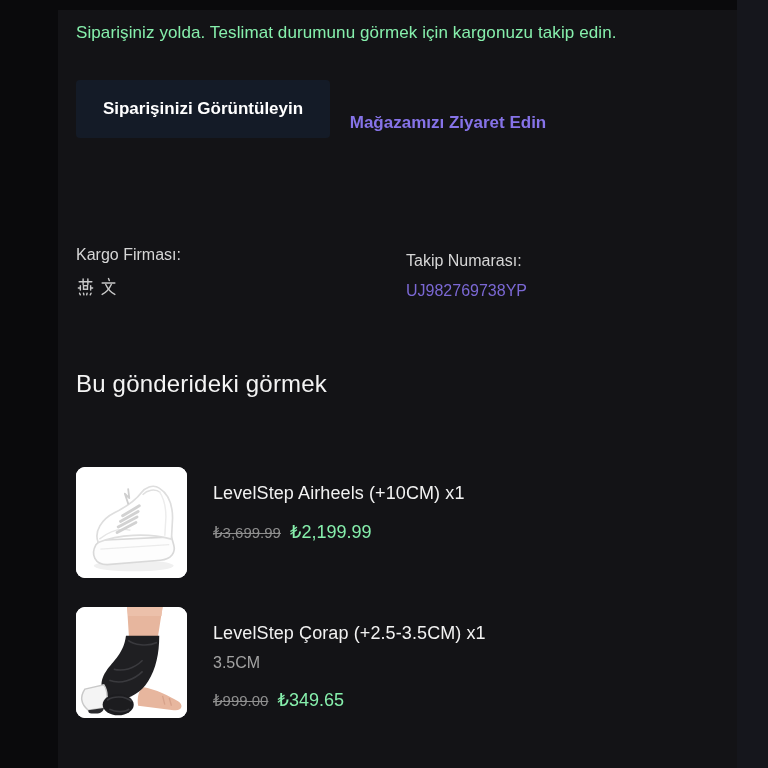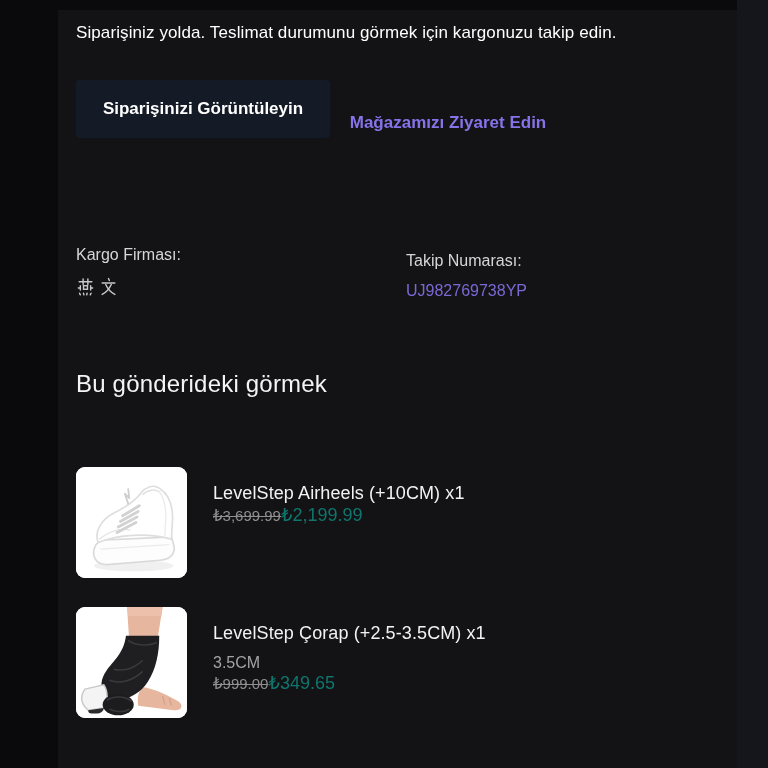--- a/index.html
+++ b/index.html
@@ -22,21 +22,21 @@
     right: 0; top: 0;
     width: 31px; height: 768px;
     background: #15161c;
   }
   .message {
     position: absolute;
     left: 76px; top: 21px;
     width: 600px;
     font-size: 17px;
     line-height: 24px;
-    color: #ffffff;
+    color: #86efac;
     letter-spacing: 0.1px;
   }
   .btn-primary {
     position: absolute;
     left: 76px; top: 80px;
     width: 254px; height: 58px;
     background: #141b27;
     border: none;
     border-radius: 4px;
     color: #ffffff;
@@ -104,30 +104,31 @@
     color: #a3a3a3;
   }
   .swatch {
     width: 18px; height: 18px;
     border-radius: 5px;
     background: #060608;
     display: inline-flex; align-items: center; justify-content: center;
   }
   .swatch-dot { width: 9px; height: 9px; border-radius: 50%; }
   .price-row {
-    display: flex; align-items: baseline; 
+    margin-top: 17px;
+    display: flex; align-items: baseline; gap: 9px;
   }
   .price-old {
     font-size: 15px;
     color: #8f8f8f;
     text-decoration: line-through;
   }
   .price-new {
     font-size: 18px;
-    color: #0f766e;
+    color: #86efac;
   }
   .sr-only {
     position: absolute;
     width: 1px; height: 1px;
     overflow: hidden;
     clip: rect(0 0 0 0);
     white-space: nowrap;
   }
   .cjk { stroke: #c9c9c9; stroke-width: 1.8; stroke-linecap: round; fill: none; }
 </style>

